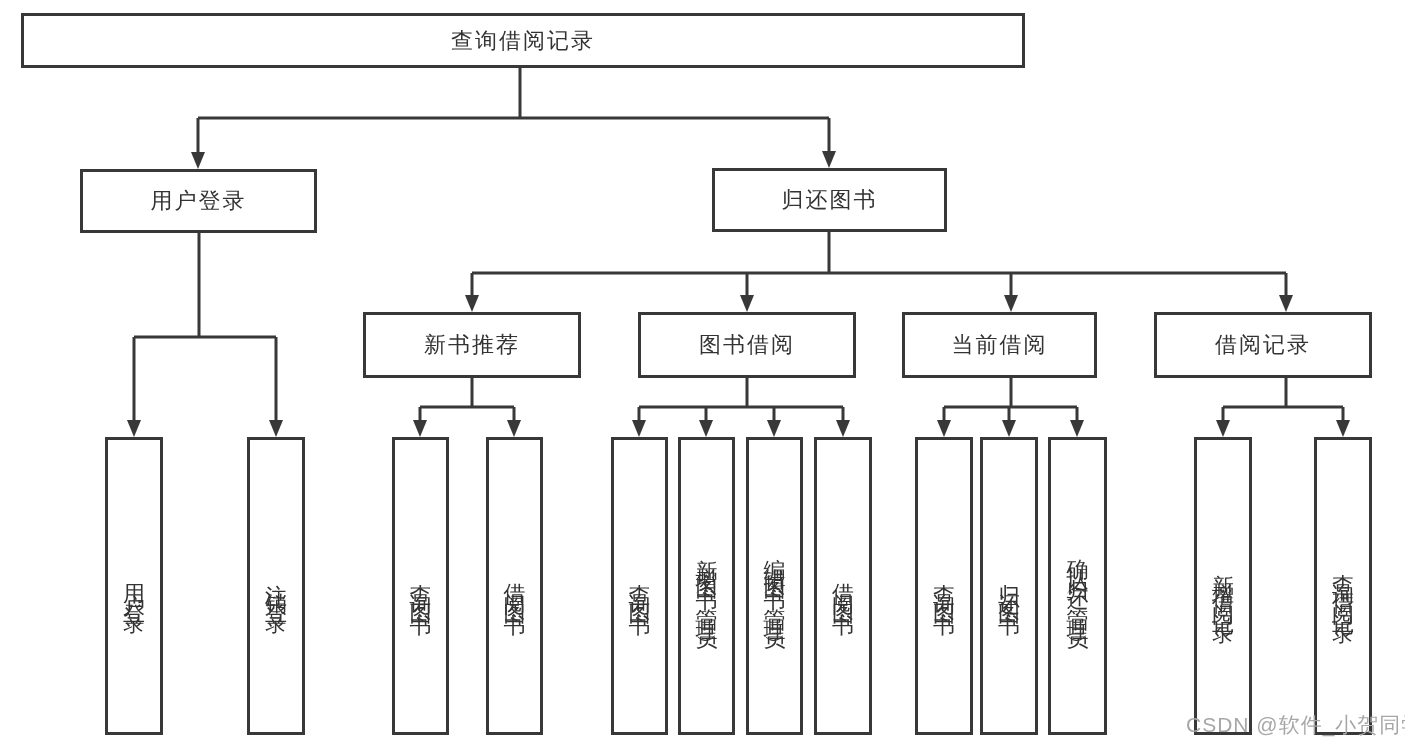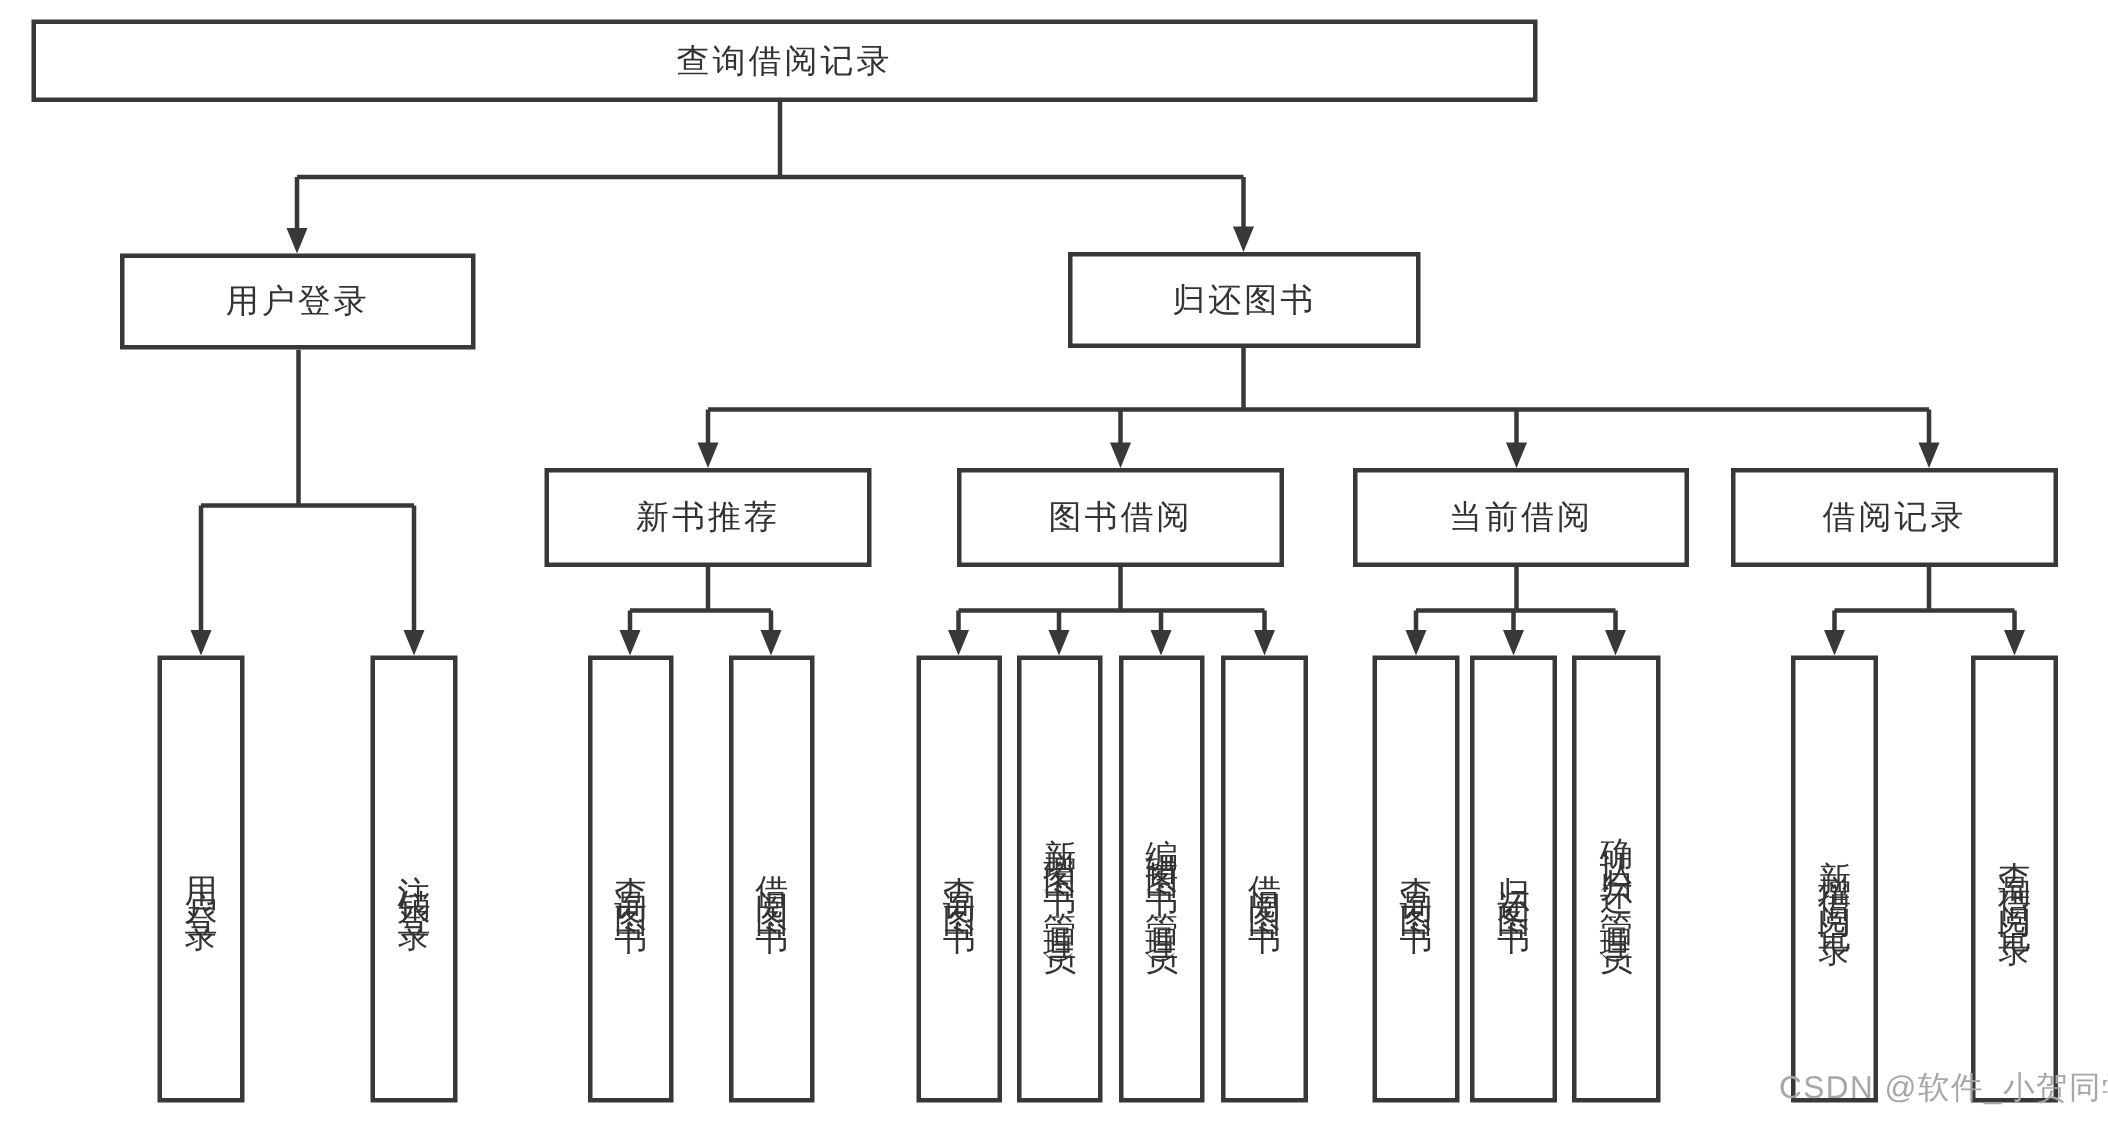--- a/index.html
+++ b/index.html
@@ -101,21 +101,21 @@
   <div class="box" style="left:712px;top:168px;width:235px;height:64px">
     <span class="hlabel">归还图书</span>
   </div>
 
   <div class="box" style="left:638px;top:312px;width:218px;height:66px">
     <span class="hlabel">图书借阅</span>
   </div>
   <div class="box" style="left:363px;top:312px;width:218px;height:66px">
     <span class="hlabel">新书推荐</span>
   </div>
-  <div class="box" style="left:902px;top:312px;width:224px;height:66px">
+  <div class="box" style="left:902px;top:312px;width:195px;height:66px">
     <span class="hlabel">当前借阅</span>
   </div>
   <div class="box" style="left:1154px;top:312px;width:218px;height:66px">
     <span class="hlabel">借阅记录</span>
   </div>
 
   <div class="box" style="left:105px;top:437px;width:58px;height:298px">
     <span class="vtext">用户登录</span>
   </div>
   <div class="box" style="left:247px;top:437px;width:58px;height:298px">

